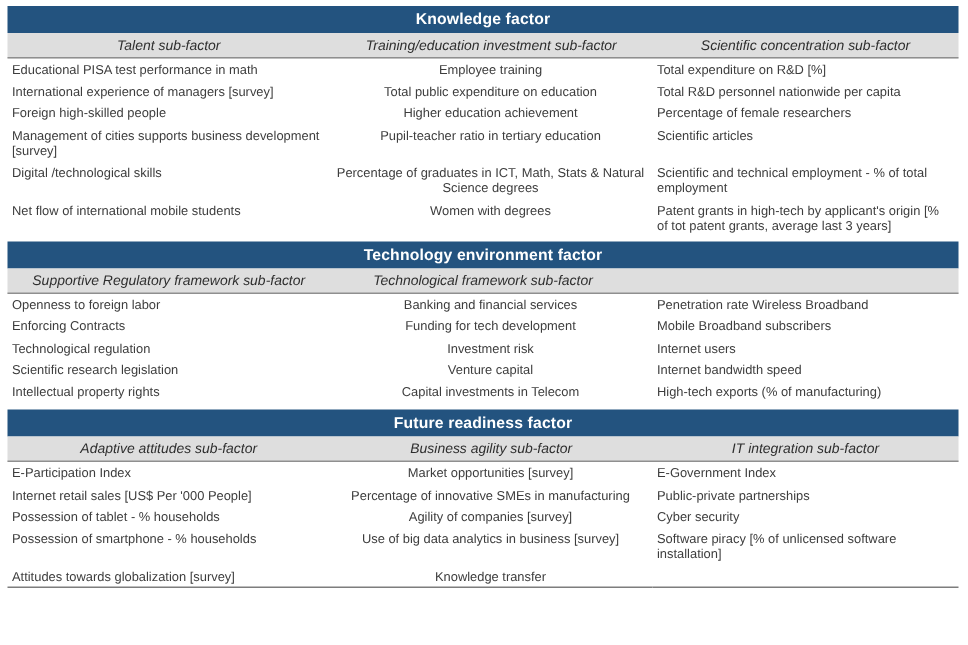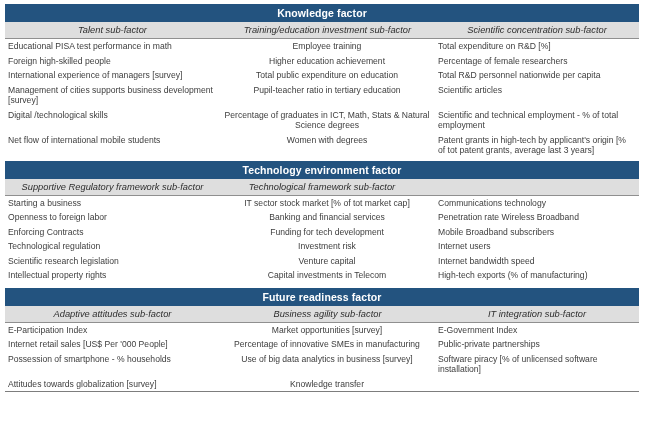--- a/index.html
+++ b/index.html
@@ -87,28 +87,28 @@
       <div class="subfactor-cell col-c">Scientific concentration sub-factor</div>
     </div>
     <table class="body-table">
       <tbody>
           <tr>
         <td class="col-a">Educational PISA test performance in math</td>
         <td class="col-b">Employee training</td>
         <td class="col-c">Total expenditure on R&amp;D [%]</td>
       </tr>
       <tr>
+        <td class="col-a">International experience of managers [survey]</td>
+        <td class="col-b">Total public expenditure on education</td>
+        <td class="col-c">Total R&amp;D personnel nationwide per capita</td>
+      </tr>
+      <tr>
         <td class="col-a">Foreign high-skilled people</td>
         <td class="col-b">Higher education achievement</td>
         <td class="col-c">Percentage of female researchers</td>
-      </tr>
-      <tr>
-        <td class="col-a">International experience of managers [survey]</td>
-        <td class="col-b">Total public expenditure on education</td>
-        <td class="col-c">Total R&amp;D personnel nationwide per capita</td>
       </tr>
       <tr>
         <td class="col-a">Management of cities supports business development [survey]</td>
         <td class="col-b">Pupil-teacher ratio in tertiary education</td>
         <td class="col-c">Scientific articles</td>
       </tr>
       <tr>
         <td class="col-a">Digital /technological  skills</td>
         <td class="col-b">Percentage of graduates in ICT, Math, Stats &amp; Natural Science degrees</td>
         <td class="col-c">Scientific and technical employment - % of total employment</td>
@@ -125,25 +125,20 @@
   <div class="gap-sm"></div>
 
   <div class="factor-block">
     <div class="factor-title">Technology environment factor</div>
     <div class="subfactor-row">
       <div class="subfactor-cell col-a">Supportive Regulatory framework sub-factor</div>
       <div class="subfactor-cell col-c">Technological framework sub-factor</div>
     </div>
     <table class="body-table">
       <tbody>
-          <tr>
-        <td class="col-a">Starting a business</td>
-        <td class="col-b">IT sector stock market [% of tot market cap]</td>
-        <td class="col-c">Communications technology</td>
-      </tr>
       <tr>
         <td class="col-a">Openness to foreign labor</td>
         <td class="col-b">Banking and financial services</td>
         <td class="col-c">Penetration rate Wireless Broadband</td>
       </tr>
       <tr>
         <td class="col-a">Enforcing Contracts</td>
         <td class="col-b">Funding for tech development</td>
         <td class="col-c">Mobile Broadband subscribers</td>
       </tr>
@@ -181,20 +176,25 @@
         <td class="col-a">E-Participation Index</td>
         <td class="col-b">Market opportunities [survey]</td>
         <td class="col-c">E-Government Index</td>
       </tr>
       <tr>
         <td class="col-a">Internet retail sales [US$ Per '000 People]</td>
         <td class="col-b">Percentage of innovative SMEs in manufacturing</td>
         <td class="col-c">Public-private partnerships</td>
       </tr>
       <tr>
+        <td class="col-a">Possession of tablet - % households</td>
+        <td class="col-b">Agility of companies [survey]</td>
+        <td class="col-c">Cyber security</td>
+      </tr>
+      <tr>
         <td class="col-a">Possession of smartphone - % households</td>
         <td class="col-b">Use of big data analytics in business [survey]</td>
         <td class="col-c">Software piracy [% of unlicensed software installation]</td>
       </tr>
       <tr class="last-rule">
         <td class="col-a">Attitudes towards globalization [survey]</td>
         <td class="col-b">Knowledge transfer</td>
         <td class="col-c cell-empty"></td>
       </tr>
     </tbody>

